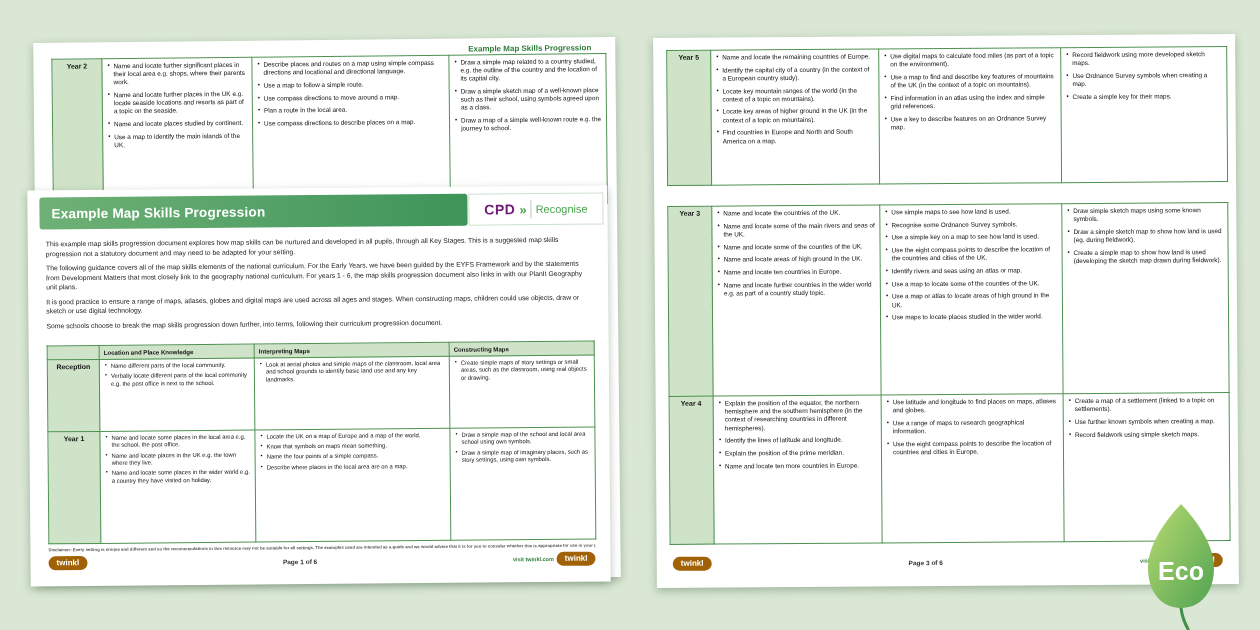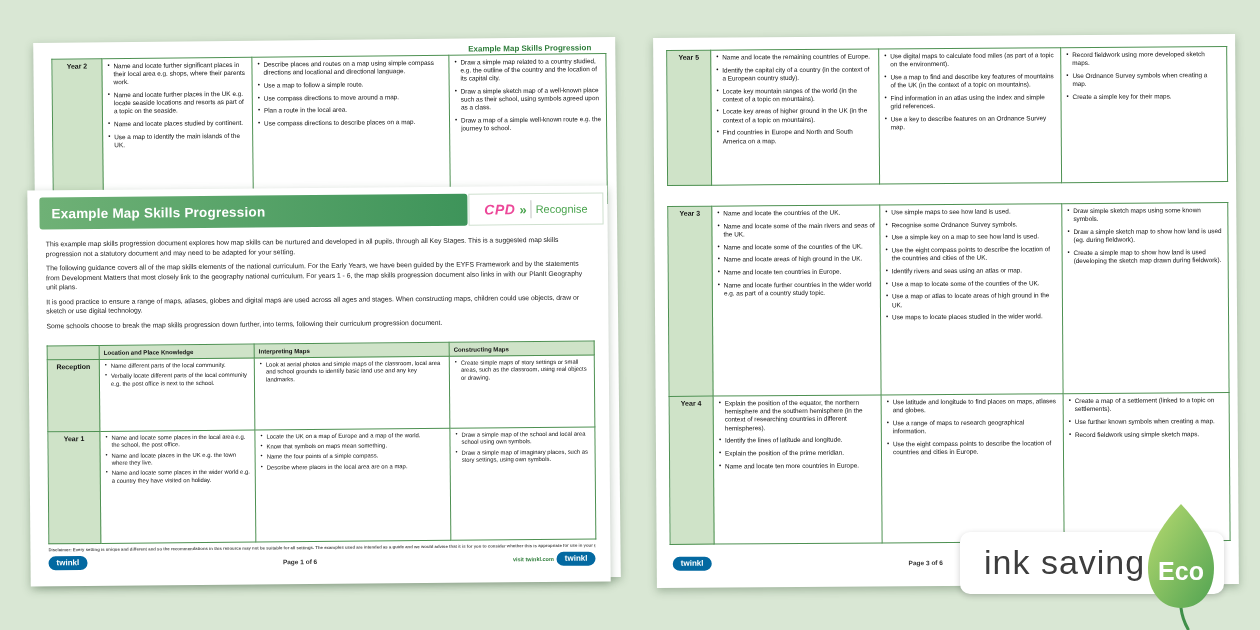--- a/index.html
+++ b/index.html
@@ -30,39 +30,39 @@
   
   .corner-title { position:absolute; top:6px; right:24px; font-size:8px; font-weight:bold; color:#2e7d3a; }
   #back-tbl { left:18px; top:16px; width:554px; }
 
   
   .banner { position:absolute; left:12px; top:7px; width:428px; height:32px; border-radius:3px;
             background:linear-gradient(90deg,#6fb176,#3e945a); display:flex; align-items:center;
             padding-left:12px; color:#fff; font-size:13.5px; font-weight:bold; letter-spacing:.2px; }
   .logo-box { position:absolute; top:7px; right:4px; width:135px; height:32px; background:#fff;
               border:1px solid #cfe0cf; display:flex; align-items:center; justify-content:center; gap:4px; }
-  .logo-box .cpd  { font-weight:800; color:#ec4899; font-size:14px; letter-spacing:.5px;font-style:italic; }
+  .logo-box .cpd  { font-weight:800; color:#701a75; font-size:14px; letter-spacing:.5px; }
   .logo-box .chev { color:#4aa44e; font-size:13px; font-weight:bold; }
   .logo-box .bar  { width:1px; height:18px; background:#c2c2c2; display:inline-block; }
   .logo-box .geo  { color:#4aa44e; font-size:11px; }
   .intro { position:absolute; left:18px; top:49px; width:548px; }
   .intro p { font-size:6.8px; line-height:1.4; margin-bottom:5px; color:#1a1a1a; }
   #front-tbl { left:18px; top:155px; width:547px; }
 
   
   #right-tbl1 { left:13px; top:12px;  width:560px; }
   #right-tbl2 { left:13px; top:168px; width:560px; }
 
   
   .disclaimer { position:absolute; left:18px; top:357px; width:547px; font-size:4.3px; font-weight:bold;
                 color:#555; white-space:nowrap; overflow:hidden; }
   .footer-row { position:absolute; display:flex; align-items:center; justify-content:space-between; }
   #front-left .footer-row { left:18px; top:366px; width:547px; }
   #page-right .footer-row { left:16px; top:519px; width:550px; }
-  .twinkl-pill { display:inline-block; background:#0369a1; color:#fff; border-radius:8px;
+  .twinkl-pill { display:inline-block; background:#a16207; color:#fff; border-radius:8px;
                  font-size:8px; font-weight:bold; padding:3px 8px; line-height:1; }
   .page-num { font-size:6.5px; font-weight:bold; color:#333; }
   .visit { display:flex; align-items:center; gap:3px; font-size:5.5px; font-weight:bold; color:#2e7d3a; }
 
   
   #eco { position:absolute; left:960px; top:500px; width:272px; height:130px; z-index:5; }
   #eco .plate { position:absolute; left:0; top:32px; width:264px; height:62px; background:#fff;
                 border-radius:10px; box-shadow:0 2px 6px rgba(0,0,0,.2); }
   #eco .plate .ink { position:absolute; left:24px; top:11px; font-size:34px; color:#3d3d3d; letter-spacing:1px; }
   #eco svg { position:absolute; left:178px; top:0; }
@@ -306,23 +306,20 @@
     <span class="twinkl-pill">twinkl</span>
     <span class="page-num">Page 3 of 6</span>
     <span class="visit">
       <span>visit twinkl.com</span>
       <span class="twinkl-pill">twinkl</span>
     </span>
   </div>
 </div>
 
 <div id="eco">
-  <div class="plate">
-    <span class="ink">ink saving</span>
-  </div>
   <svg width="86" height="130" viewBox="0 0 86 130">
     <defs>
       <linearGradient id="leafGrad" x1="0" y1="0" x2="1" y2="1">
         <stop offset="0" stop-color="#b9db70"></stop>
         <stop offset="1" stop-color="#51a352"></stop>
       </linearGradient>
     </defs>
     <path d="M43,108 C44,116 46,122 50,129" fill="none" stroke="#3f8f49" stroke-width="3" stroke-linecap="round"></path>
     <path d="M43,4 C28,20 10,44 10,68 C10,94 25,108 43,108 C61,108 76,94 76,68 C76,44 58,20 43,4 Z" fill="url(#leafGrad)"></path>
     <text id="eco-text" x="43" y="80" text-anchor="middle" fill="#ffffff" font-size="25" font-weight="bold" font-family="Liberation Sans, sans-serif">Eco</text>

